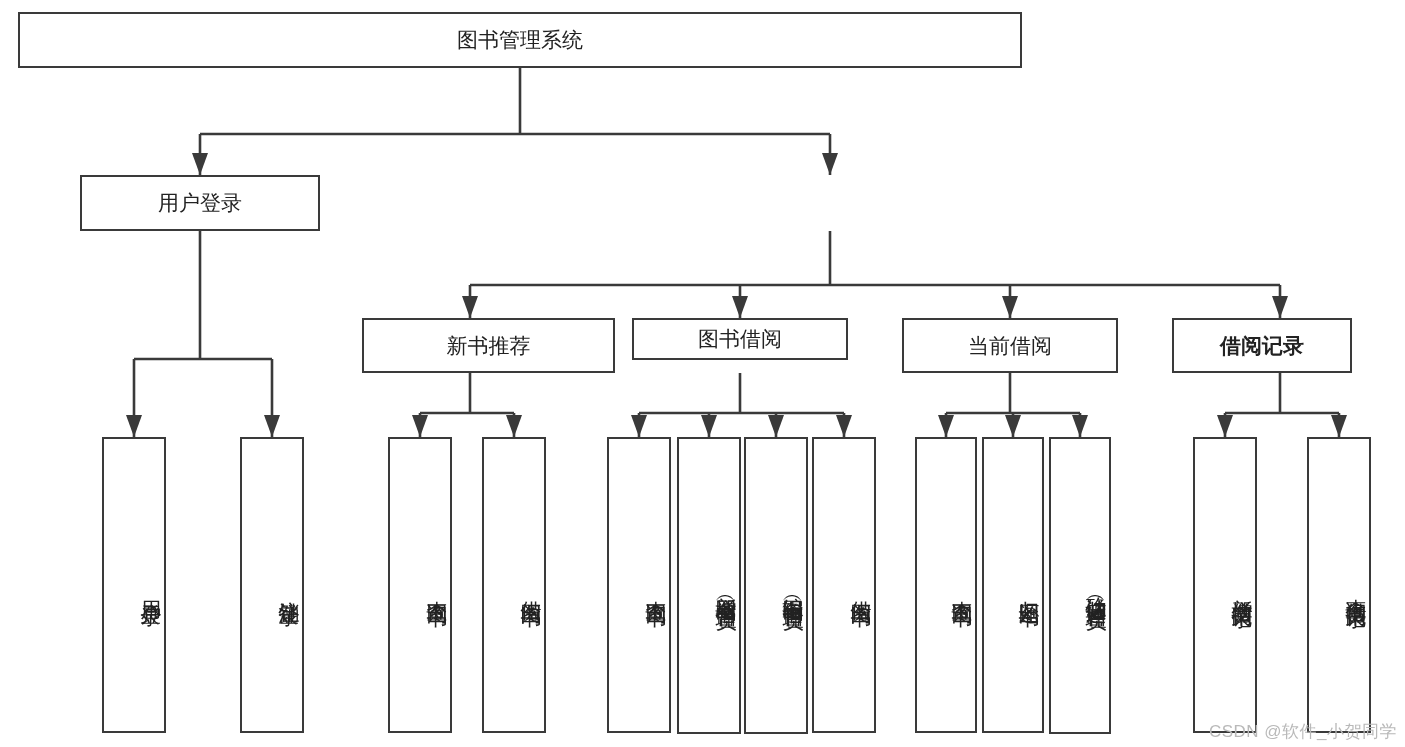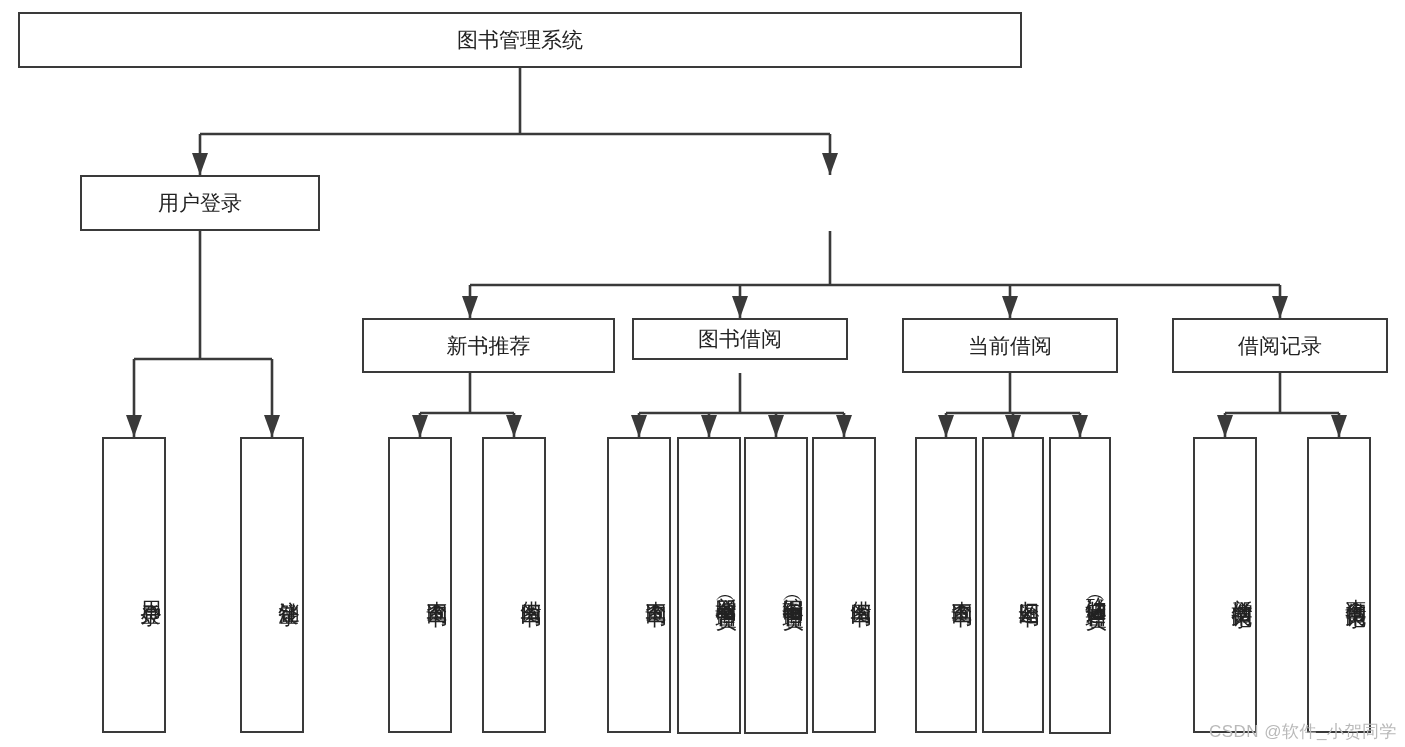--- a/index.html
+++ b/index.html
@@ -142,21 +142,21 @@
 
   <div class="node horizontal" style="left: 362px; top: 318px; width: 253px; height: 55px; border-color: rgb(58, 58, 58); background: rgb(255, 255, 255); color: rgb(34, 34, 34);">
     <span class="label">新书推荐</span>
   </div>
   <div class="node horizontal" style="left: 632px; top: 318px; width: 216px; height: 42px; border-color: rgb(58, 58, 58); background: rgb(255, 255, 255); color: rgb(34, 34, 34);">
     <span class="label">图书借阅</span>
   </div>
   <div class="node horizontal" style="left: 902px; top: 318px; width: 216px; height: 55px; border-color: rgb(58, 58, 58); background: rgb(255, 255, 255); color: rgb(34, 34, 34);">
     <span class="label">当前借阅</span>
   </div>
-  <div class="node horizontal" style="left: 1172px; top: 318px; width: 216px; height: 55px; border-color: rgb(58, 58, 58); background: rgb(255, 255, 255); color: rgb(34, 34, 34);">
+  <div class="node horizontal" style="left: 1172px; top: 318px; width: 180px; height: 55px; border-color: rgb(58, 58, 58); background: rgb(255, 255, 255); color: rgb(34, 34, 34); font-weight: bold;">
     <span class="label">借阅记录</span>
   </div>
 
   <div class="node vertical" style="left: 102px; top: 437px; width: 64px; height: 296px; border-color: rgb(58, 58, 58); background: rgb(255, 255, 255); color: rgb(34, 34, 34);">
     <span class="label">用户登录</span>
   </div>
   <div class="node vertical" style="left: 240px; top: 437px; width: 64px; height: 296px; border-color: rgb(58, 58, 58); background: rgb(255, 255, 255); color: rgb(34, 34, 34);">
     <span class="label">注销登录</span>
   </div>
   <div class="node vertical" style="left: 388px; top: 437px; width: 64px; height: 296px; border-color: rgb(58, 58, 58); background: rgb(255, 255, 255); color: rgb(34, 34, 34);">

